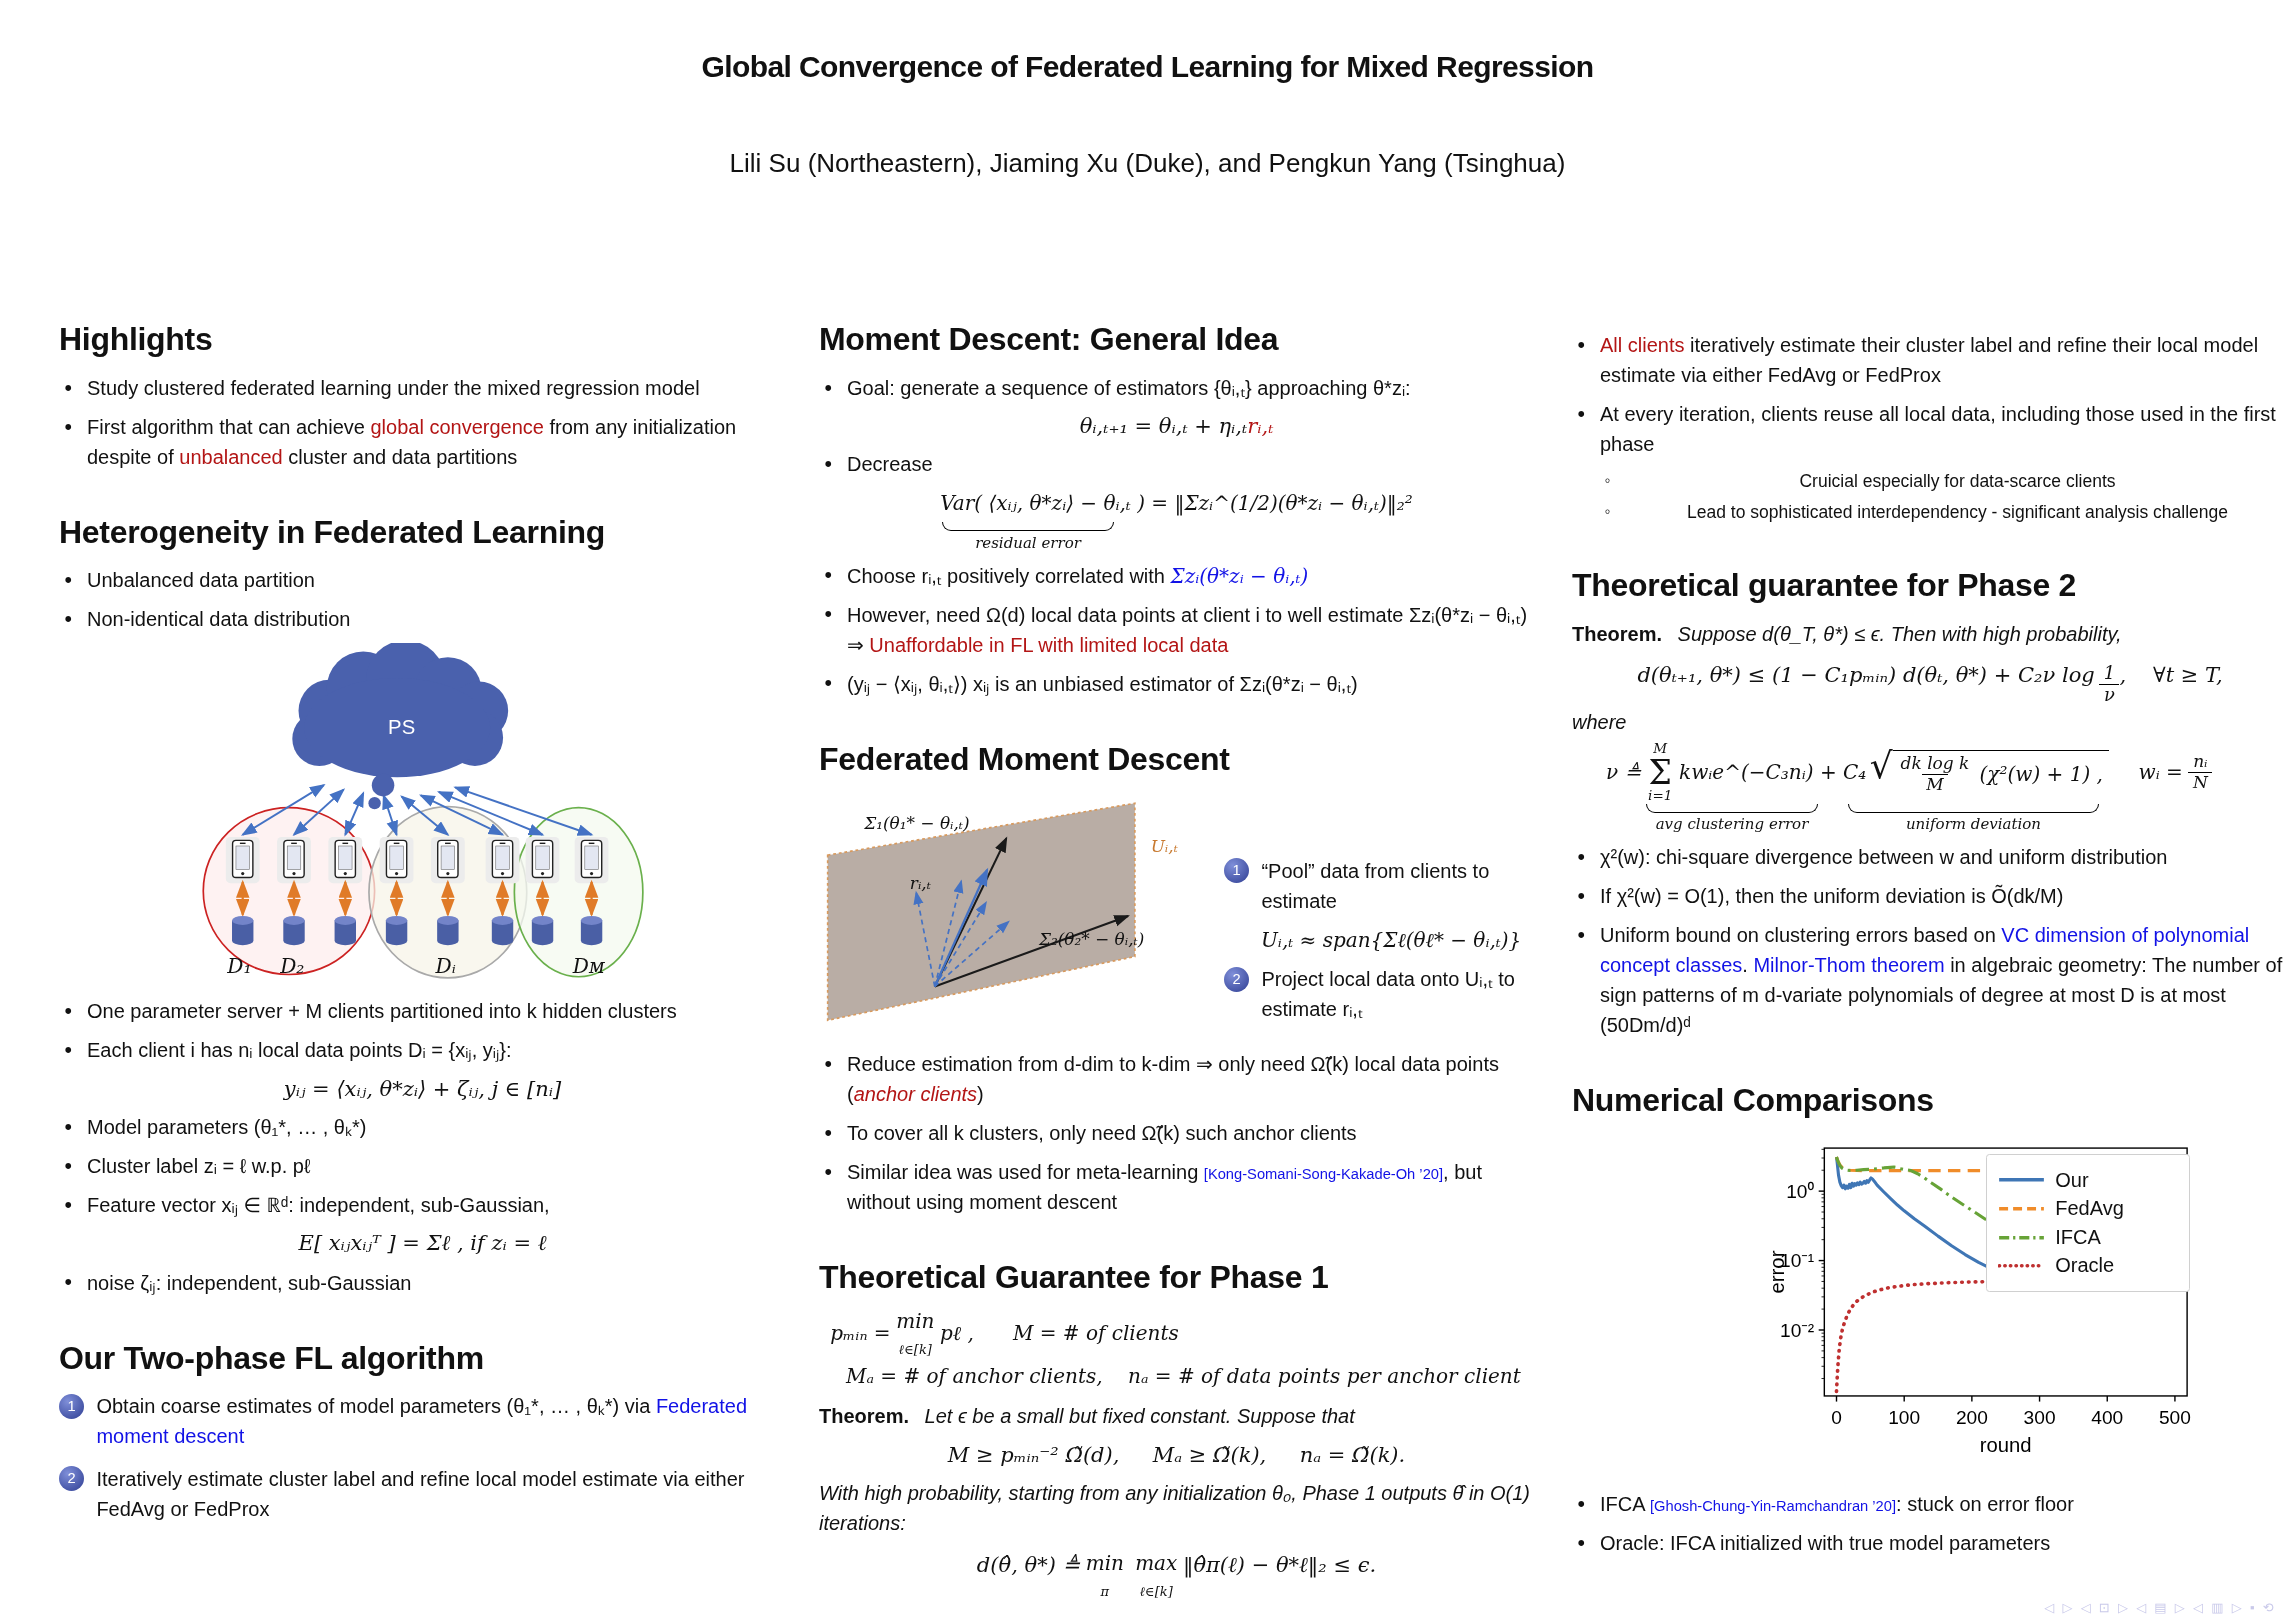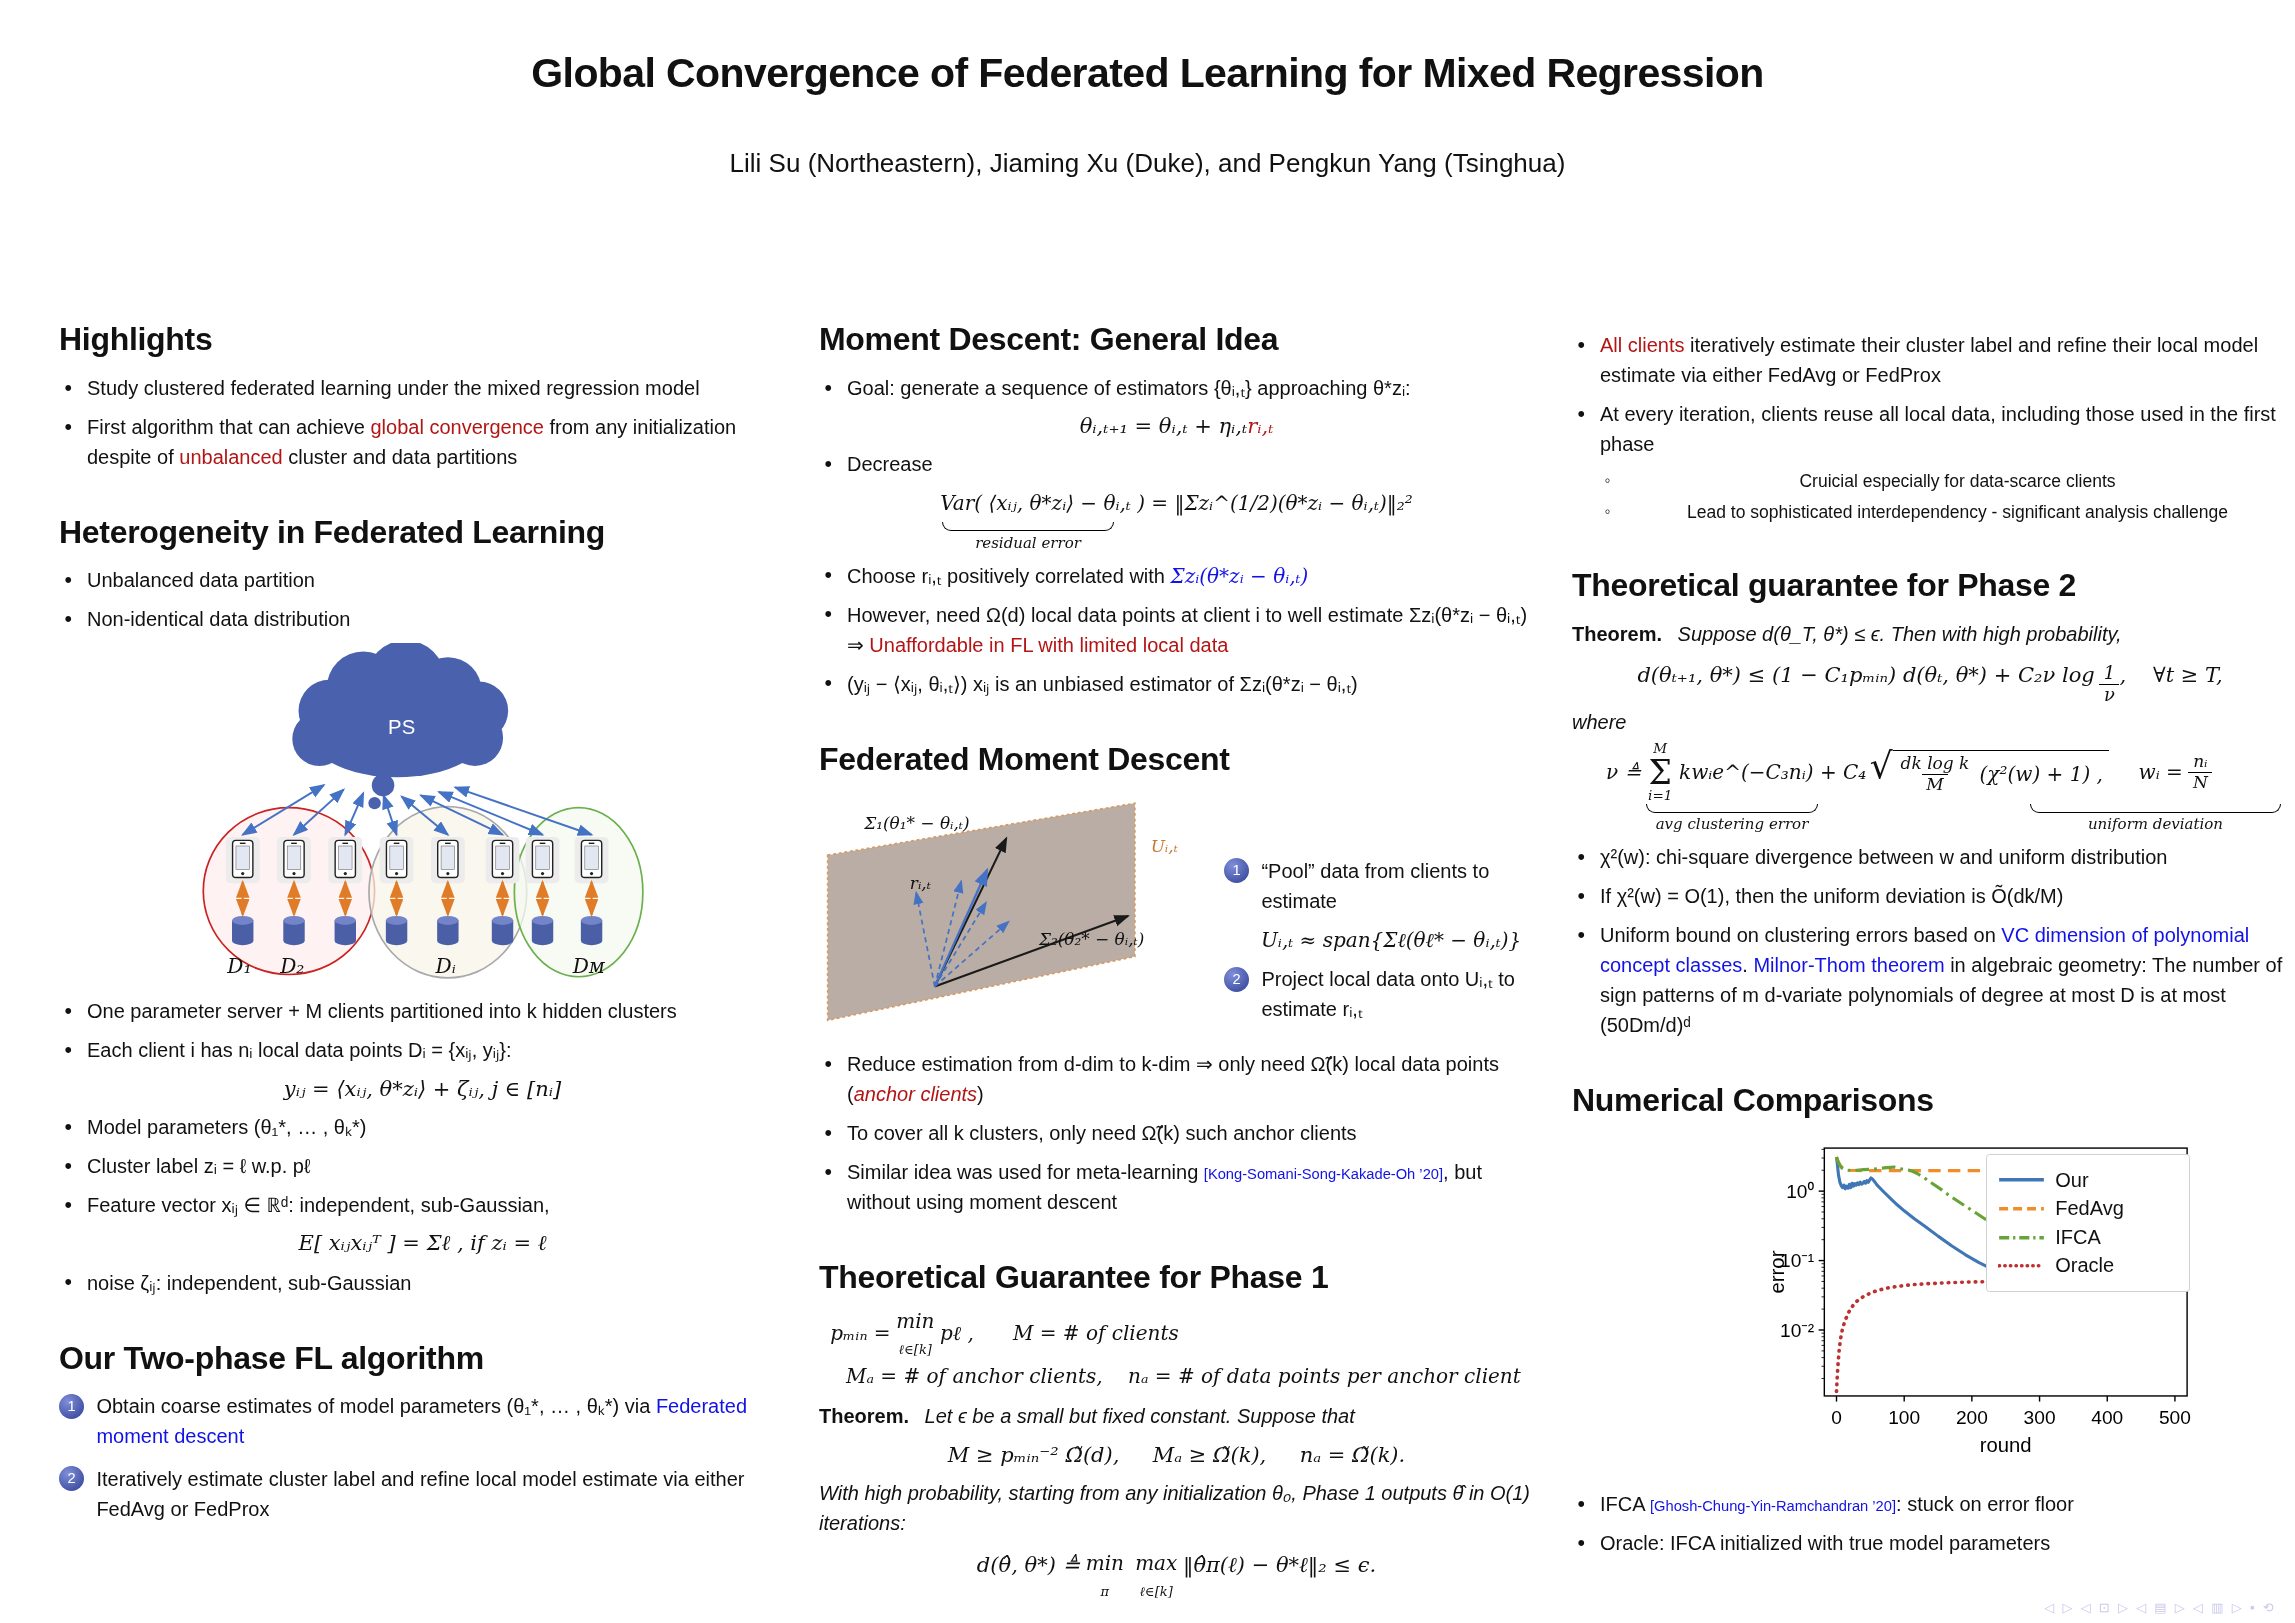--- a/index.html
+++ b/index.html
@@ -1,20 +1,20 @@
 <!DOCTYPE html>
 <html style="--alert: #b31515; --link: #1212e6; --badge: #2e3d92;font-size:9px"><head>
 <meta charset="utf-8">
 <style>
   html,body { margin:0; padding:0; background:#ffffff; }
   body { width:2295px; height:1624px; font-family:"Liberation Sans", sans-serif; color:#111; }
   .poster { position:relative; width:2295px; height:1624px; overflow:hidden; background:#fff; }
 
   .title { position:absolute; top:50px; left:0; width:100%; text-align:center;
-           font-size:41px; font-weight:bold; letter-spacing:-0.6px; }
+           font-size:30px; font-weight:bold; letter-spacing:-0.6px; }
   .authors { position:absolute; top:148px; left:0; width:100%; text-align:center; font-size:26px; }
 
   .col { position:absolute; top:321px; }
   .col-left  { left:59px;  width:727px; }
   .col-mid   { left:819px; width:715px; }
   .col-right { left:1572px; width:716px; }
 
   h2 { font-size:32px; font-weight:bold; margin:0 0 14.7px 0; letter-spacing:-0.3px; }
   h2.mt { margin-top:42px; }
 
@@ -340,21 +340,21 @@
             </span>
             <span>(χ²(w) + 1) ,</span>
           </span>
         </span>
       <span style="margin-left:30px;">wᵢ =</span>
       <span class="frac" style="margin-left:5.6px;">
           <span class="fr-top">nᵢ</span>
           <span class="fr-bot">N</span>
         </span>
     </div>
-    <div style="display:flex; margin:2.3px 0 4.5px 67px;justify-content:space-between;">
+    <div style="display:flex; margin:2.3px 0 4.5px 67px;">
       <div style="width:186px;">
           <div class="ubrace"></div>
           <div class="ucap">avg clustering error</div>
         </div>
       <div style="width:265px; margin-left:16px;">
           <div class="ubrace"></div>
           <div class="ucap">uniform deviation</div>
         </div>
     </div>
     <div class="bullet"><span>χ²(w): chi-square divergence between w and uniform distribution</span></div>

